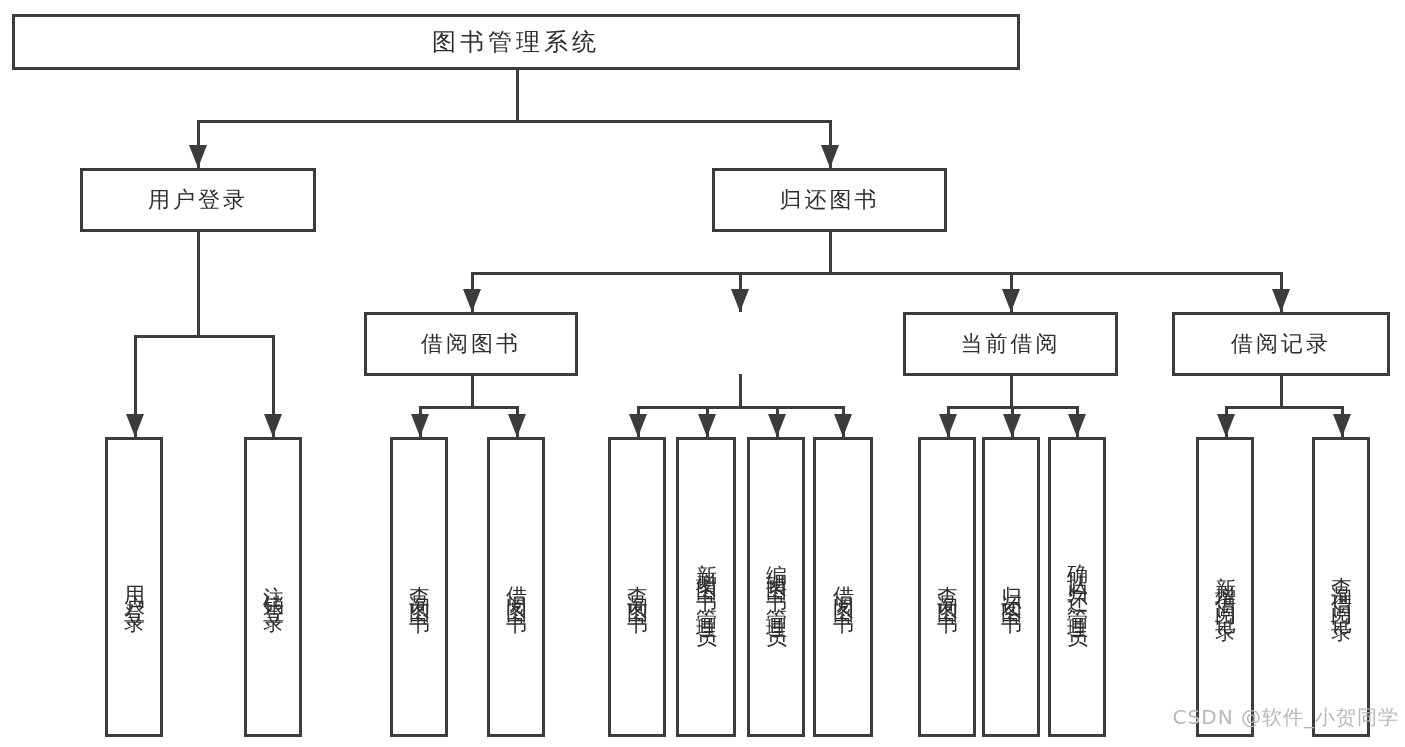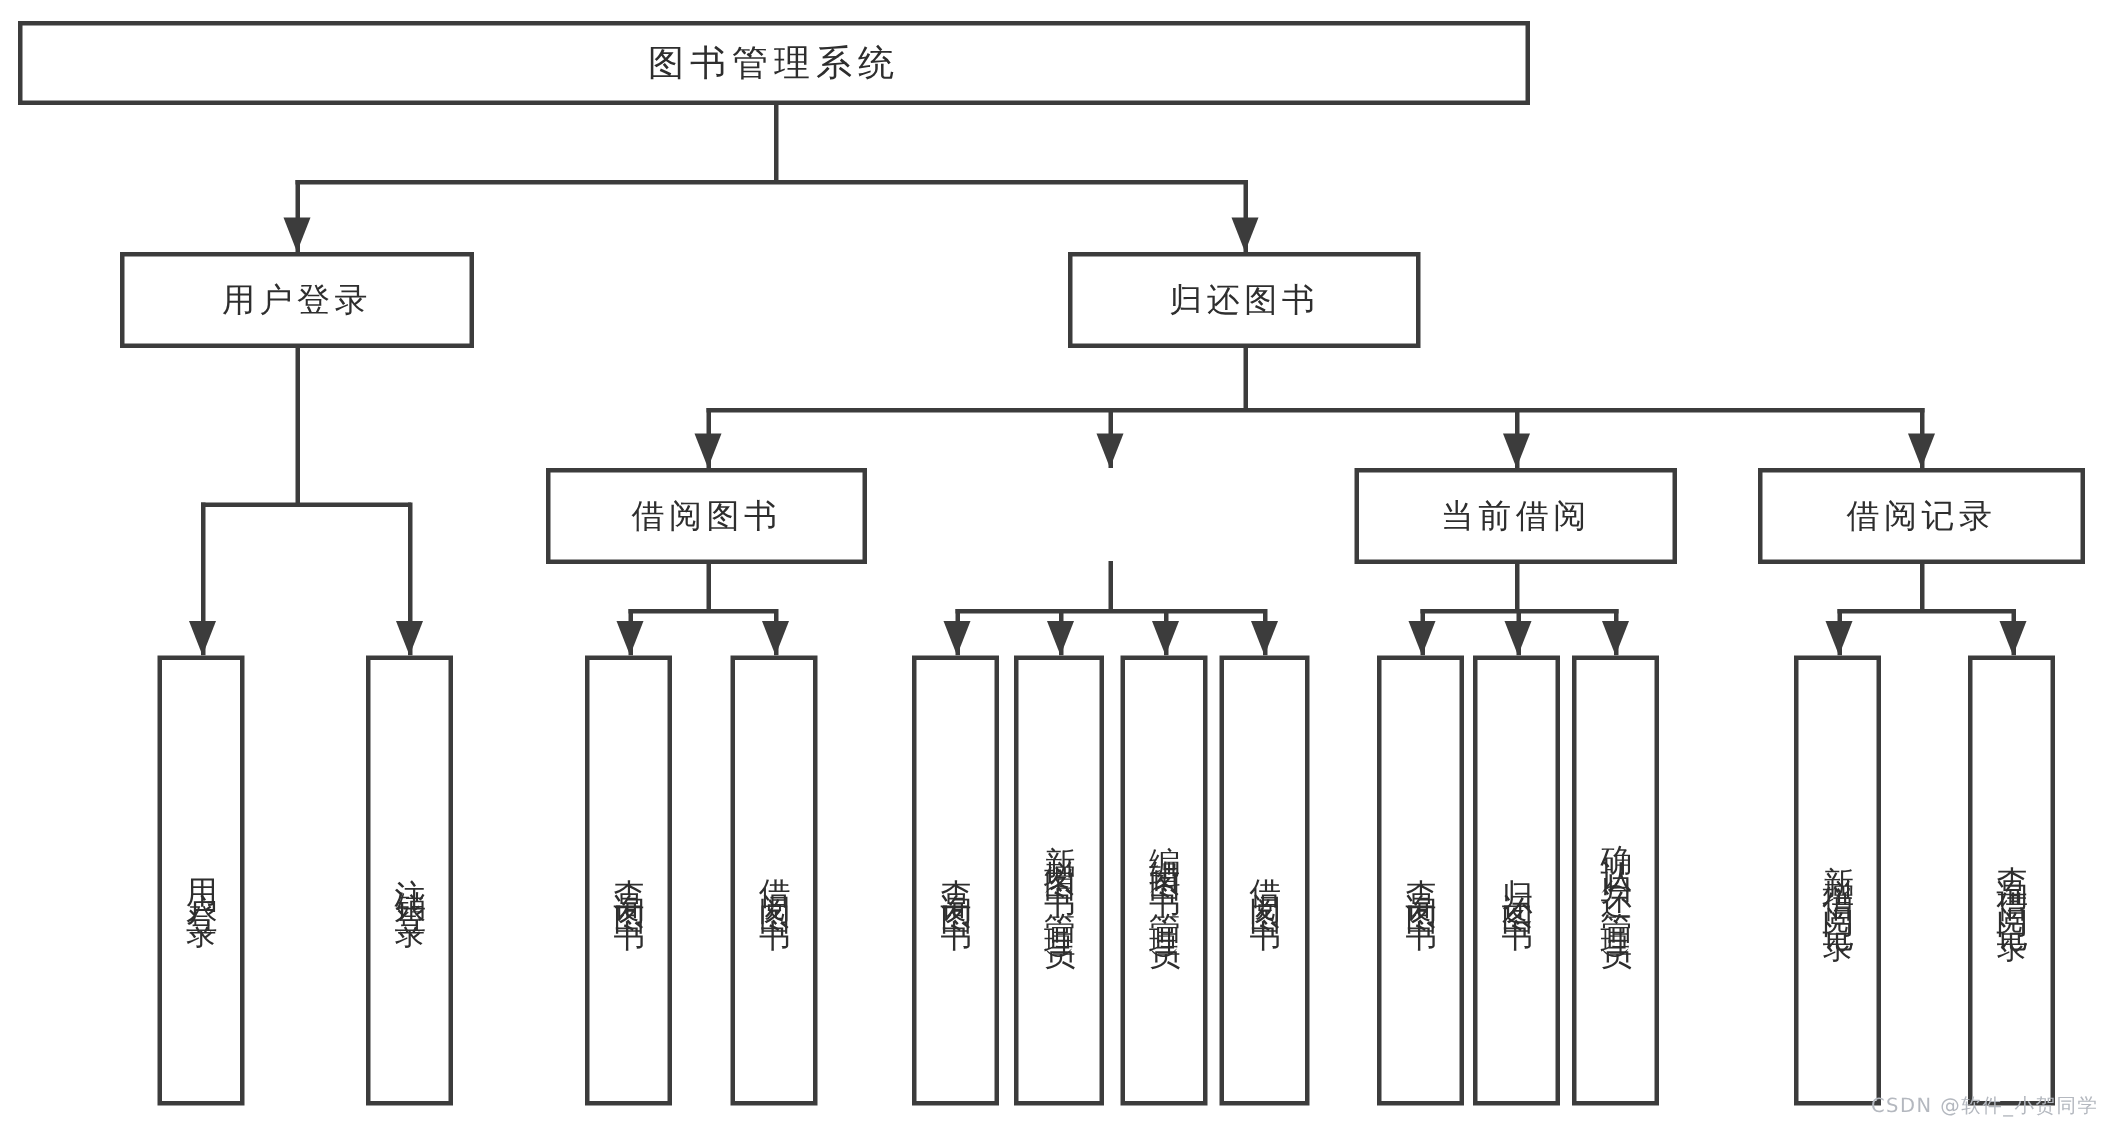--- a/index.html
+++ b/index.html
@@ -19,22 +19,22 @@
     font-size:21px; letter-spacing:9px; line-height:1;
   }
   .vl { position:absolute; width:3px;  background:#3c3c3c; }
   .hl { position:absolute; height:3px; background:#3c3c3c; }
   .ar {
     position:absolute; width:0; height:0;
     border-left:9px solid transparent; border-right:9px solid transparent;
     border-top:23px solid #3c3c3c;
   }
   .watermark {
-    position:absolute; top:728px; right:6px; z-index:5;
-    font-size:13px; letter-spacing:1px; color:#b4b8bf;
+    position:absolute; top:704px; right:6px; z-index:5;
+    font-size:20px; letter-spacing:1px; color:#b4b8bf;
   }
 </style>
 </head>
 <body>
 
 <div class="canvas">
 
   <div class="node" style="left:12px; top:14px; width:1008px; height:56px;">
     <span class="root-label">图书管理系统</span>
   </div>

